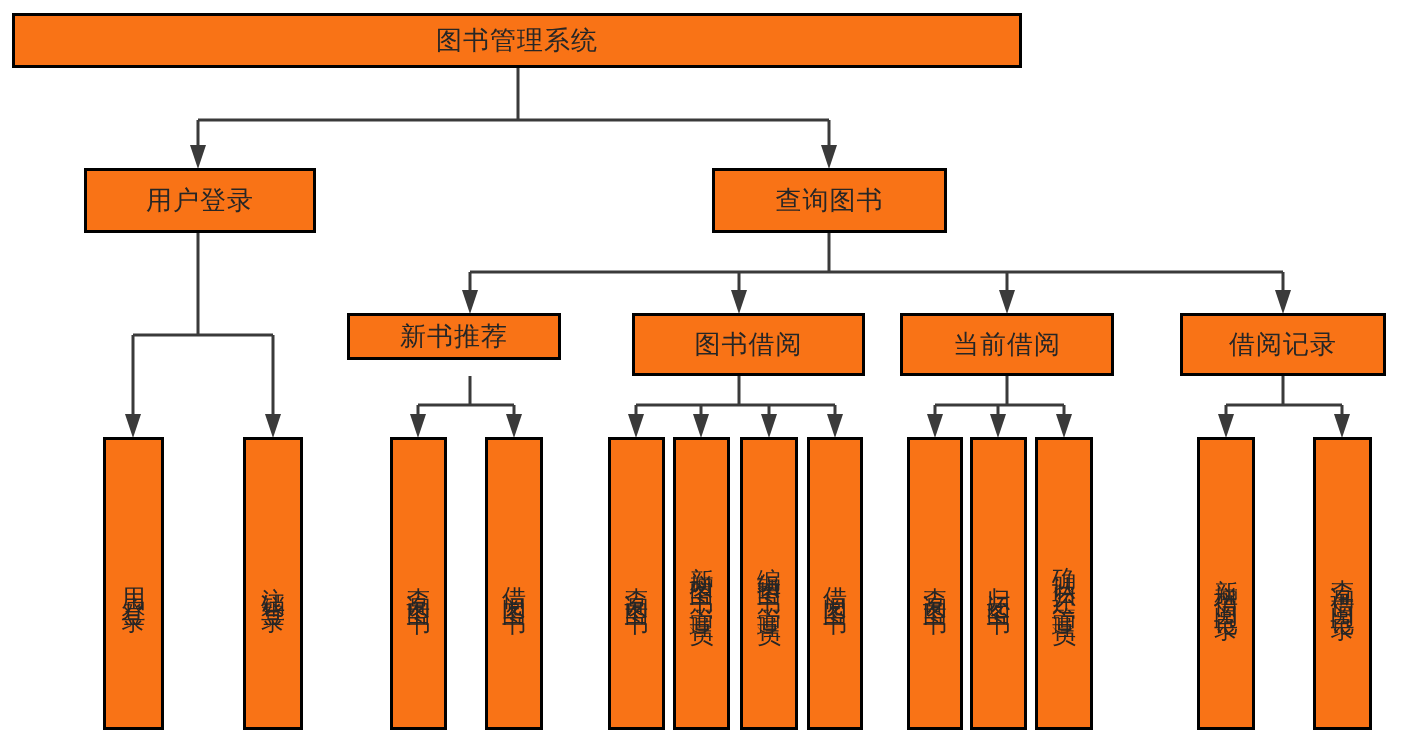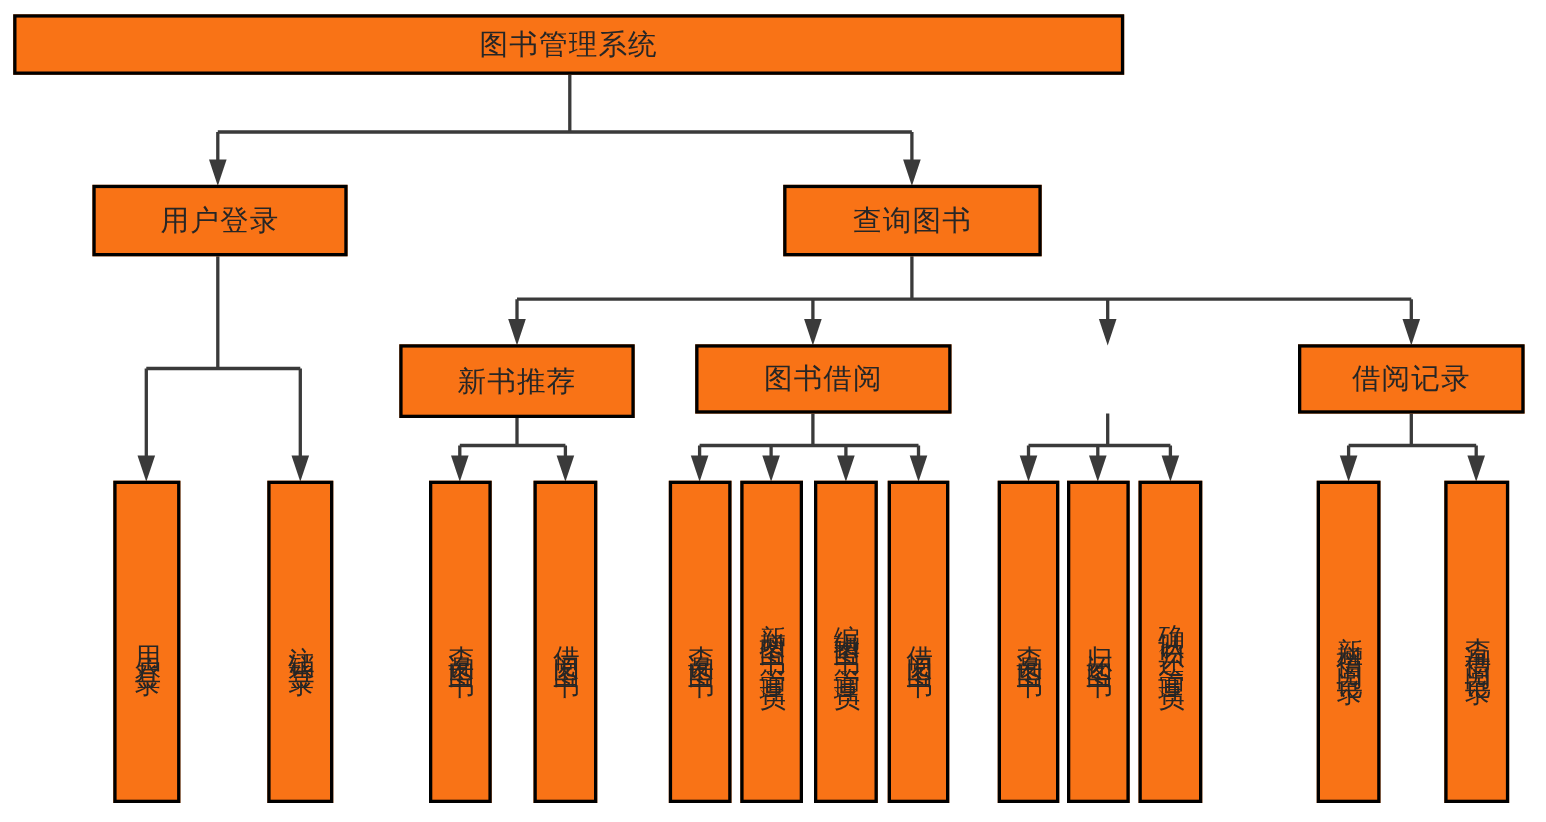--- a/index.html
+++ b/index.html
@@ -79,22 +79,23 @@
       <polygon points="1218,414 1234,414 1226,438"></polygon>
       <polygon points="1334,414 1350,414 1342,438"></polygon>
     </g>
   </svg>
 
   <div class="node h" style="left:12px;top:13px;width:1010px;height:55px">图书管理系统</div>
 
   <div class="node h" style="left:84px;top:168px;width:232px;height:65px">用户登录</div>
   <div class="node h" style="left:712px;top:168px;width:235px;height:65px">查询图书</div>
 
-  <div class="node h" style="left:363px;top:313px;width:214px;height:67px">新书推荐</div>
+  <div class="node h" style="left:347px;top:313px;width:214px;height:47px">新书推荐</div>
   <div class="node h" style="left:632px;top:313px;width:233px;height:63px">图书借阅</div>
+  <div class="node h" style="left:900px;top:313px;width:214px;height:63px">当前借阅</div>
   <div class="node h" style="left:1180px;top:313px;width:206px;height:63px">借阅记录</div>
 
   <div class="node v" style="left:103px;top:437px;width:61px;height:293px">
     <span class="vtext">用户登录</span>
   </div>
   <div class="node v" style="left:243px;top:437px;width:60px;height:293px">
     <span class="vtext">注销登录</span>
   </div>
 
   <div class="node v" style="left:390px;top:437px;width:57px;height:293px">

